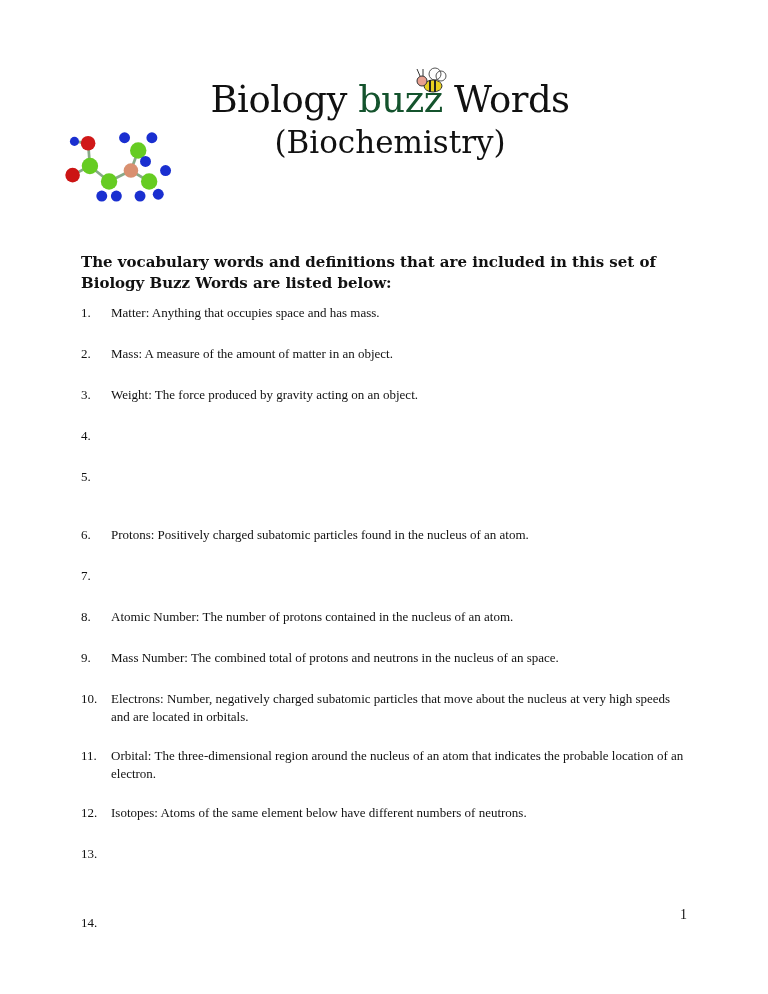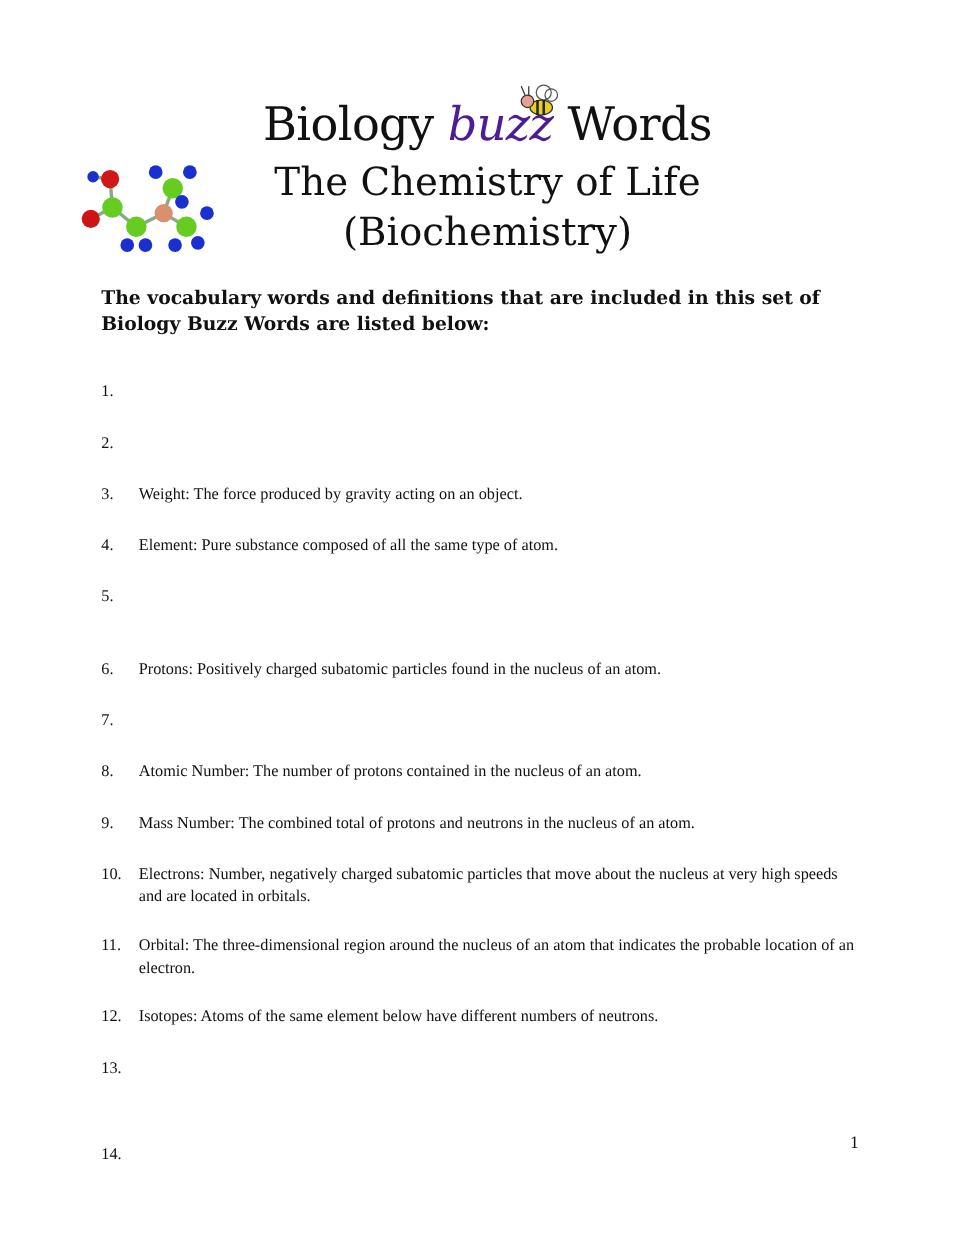--- a/index.html
+++ b/index.html
@@ -1,25 +1,25 @@
 <!DOCTYPE html>
 <html><head>
 <meta charset="utf-8">
 <style>
   html, body { margin: 0; padding: 0; background: #ffffff; }
   body { width: 768px; height: 994px; position: relative; overflow: hidden;
          font-family: "DejaVu Serif", "Liberation Serif", serif; color: #111; }
   .title-block { position: absolute; left: 200px; top: 78px; width: 380px; text-align: center; }
   .title1 { font-size: 37px; line-height: 44px; letter-spacing: -0.5px; position: relative; }
-  .title1 .red { color: #4c1d95; font-style: italic; }
+  .title1 .red { color: #14532d; }
   .title2 { font-size: 31px; line-height: 40px; margin-top: 4px; }
   .title3 { font-size: 31px; line-height: 40px; }
   .bee { position: absolute; left: 213px; top: -12px; width: 34px; height: 30px; }
   .molecule { position: absolute; left: 55px; top: 125px; width: 130px; height: 82px; }
-  .intro { position: absolute; left: 81px; top: 228px; width: 600px; font-weight: bold;
+  .intro { position: absolute; left: 81px; top: 252px; width: 600px; font-weight: bold;
            font-size: 15px; line-height: 21px; font-family: "DejaVu Serif", serif; }
   .list { position: absolute; left: 81px; top: 304px; width: 610px; margin: 0; padding: 0; list-style: none;
           font-size: 13px; line-height: 18px; font-family: "Liberation Serif", serif; }
   .list li { position: relative; padding-left: 30px; }
   .list .num { position: absolute; left: 0; top: 0; }
   .page-num { position: absolute; left: 680px; top: 907px; font-size: 14px; font-family: "Liberation Serif", serif; }
 </style>
 </head>
 <body>
 
@@ -58,36 +58,35 @@
       <ellipse cx="22" cy="8" rx="6" ry="6" fill="none" stroke="#555" stroke-width="1"></ellipse>
       <ellipse cx="28" cy="10" rx="5" ry="5" fill="none" stroke="#555" stroke-width="1"></ellipse>
       <ellipse cx="20" cy="20" rx="9" ry="6" fill="#e8d020" stroke="#333"></ellipse>
       <line x1="17" y1="14" x2="17" y2="26" stroke="#222" stroke-width="2"></line>
       <line x1="22" y1="14" x2="22" y2="26" stroke="#222" stroke-width="2"></line>
       <circle cx="9" cy="15" r="5" fill="#e8a090" stroke="#333"></circle>
       <line x1="7" y1="10" x2="4" y2="3" stroke="#333"></line>
         <line x1="10" y1="10" x2="10" y2="3" stroke="#333"></line>
     </svg>
   </div>
-  <div class="title2">The Chemistry of Life</div>
   <div class="title3">(Biochemistry)</div>
 </div>
 
 <div class="intro">The vocabulary words and definitions that are included in this set of Biology Buzz Words are listed below:</div>
 
 <ul class="list" id="vocab">
-    <li style="position: absolute; top: 0px; width: 580px;"><span class="num">1.</span></li>
-    <li style="position: absolute; top: 41px; width: 580px;"><span class="num">2.</span></li>
+    <li style="position: absolute; top: 0px; width: 580px;"><span class="num">1.</span><span>Matter:  Anything that occupies space and has mass.</span></li>
+    <li style="position: absolute; top: 41px; width: 580px;"><span class="num">2.</span><span>Mass:  A measure of the amount of matter in an object.</span></li>
     <li style="position: absolute; top: 82px; width: 580px;"><span class="num">3.</span><span>Weight:  The force produced by gravity acting on an object.</span></li>
-    <li style="position: absolute; top: 123px; width: 580px;"><span class="num">4.</span><span>Element:  Pure substance composed of all the same type of atom.</span></li>
+    <li style="position: absolute; top: 123px; width: 580px;"><span class="num">4.</span></li>
     <li style="position: absolute; top: 164px; width: 580px;"><span class="num">5.</span></li>
     <li style="position: absolute; top: 222px; width: 580px;"><span class="num">6.</span><span>Protons:  Positively charged subatomic particles found in the nucleus of an atom.</span></li>
     <li style="position: absolute; top: 263px; width: 580px;"><span class="num">7.</span></li>
     <li style="position: absolute; top: 304px; width: 580px;"><span class="num">8.</span><span>Atomic Number:  The number of protons contained in the nucleus of an atom.</span></li>
-    <li style="position: absolute; top: 345px; width: 580px;"><span class="num">9.</span><span>Mass Number:  The combined total of protons and neutrons in the nucleus of an atom.</span></li>
+    <li style="position: absolute; top: 345px; width: 580px;"><span class="num">9.</span><span>Mass Number:  The combined total of protons and neutrons in the nucleus of an space.</span></li>
     <li style="position: absolute; top: 386px; width: 580px;"><span class="num">10.</span><span>Electrons:  Number, negatively charged subatomic particles that move about the nucleus at very high speeds and are located in orbitals.</span></li>
     <li style="position: absolute; top: 443px; width: 580px;"><span class="num">11.</span><span>Orbital:  The three-dimensional region around the nucleus of an atom that indicates the probable location of an electron.</span></li>
     <li style="position: absolute; top: 500px; width: 580px;"><span class="num">12.</span><span>Isotopes:  Atoms of the same element below have different numbers of neutrons.</span></li>
     <li style="position: absolute; top: 541px; width: 580px;"><span class="num">13.</span></li>
     <li style="position: absolute; top: 610px; width: 580px;"><span class="num">14.</span></li>
   </ul>
 
 <div class="page-num">1</div>
 
 </body></html>

